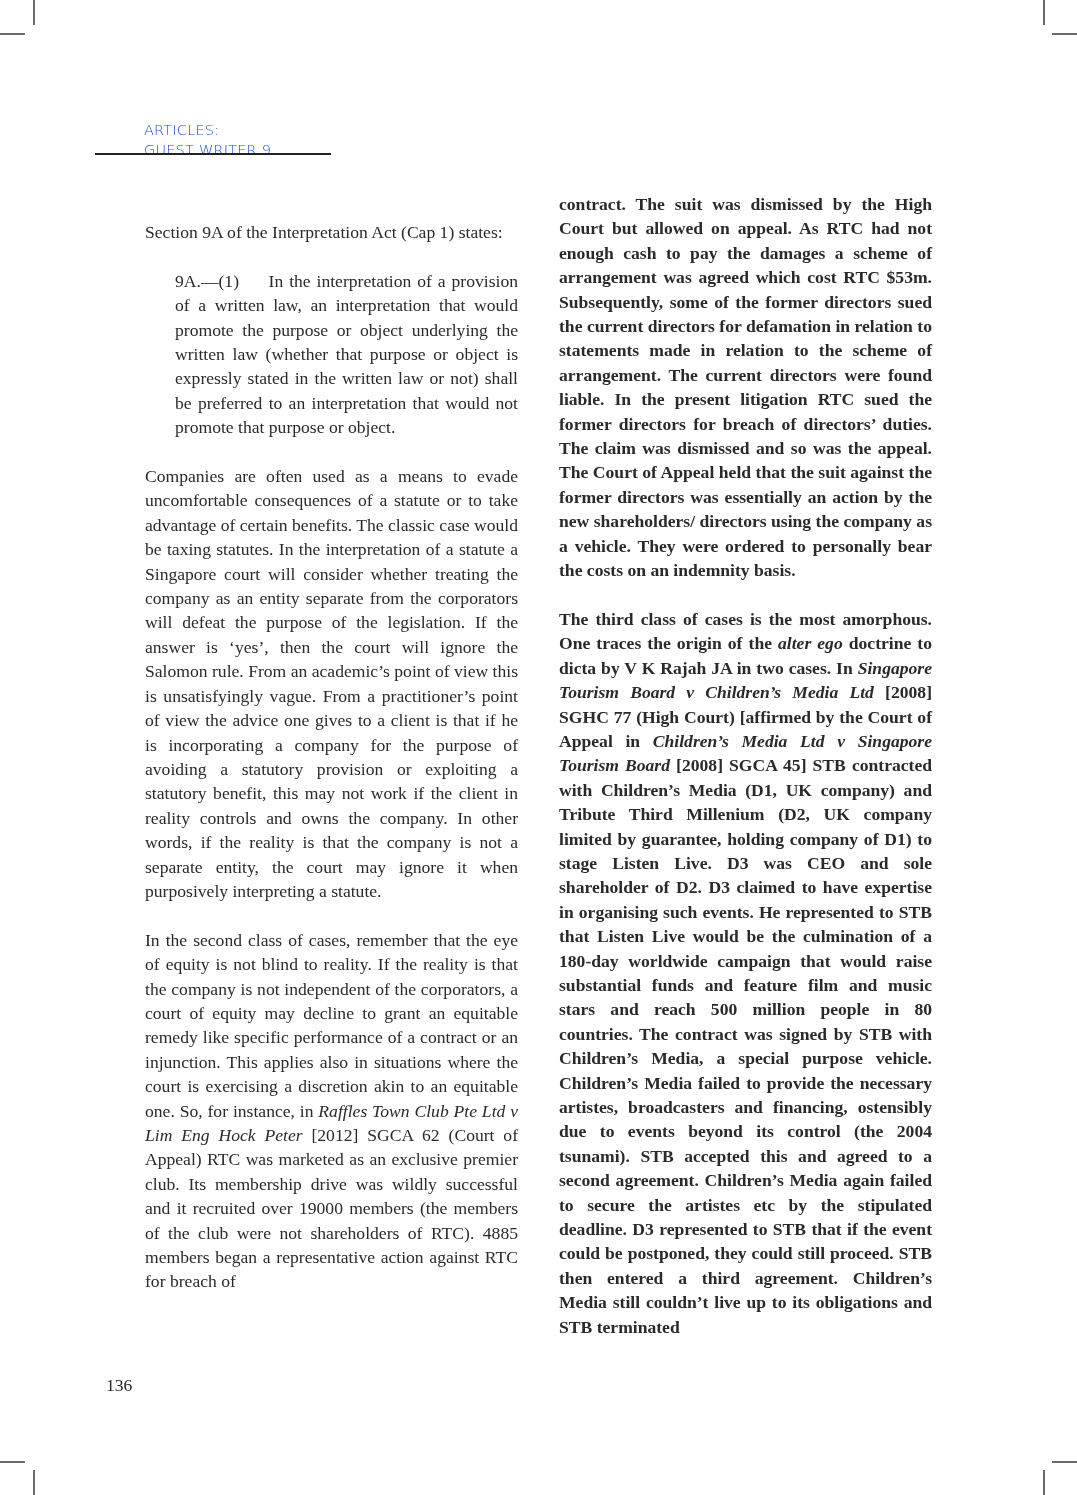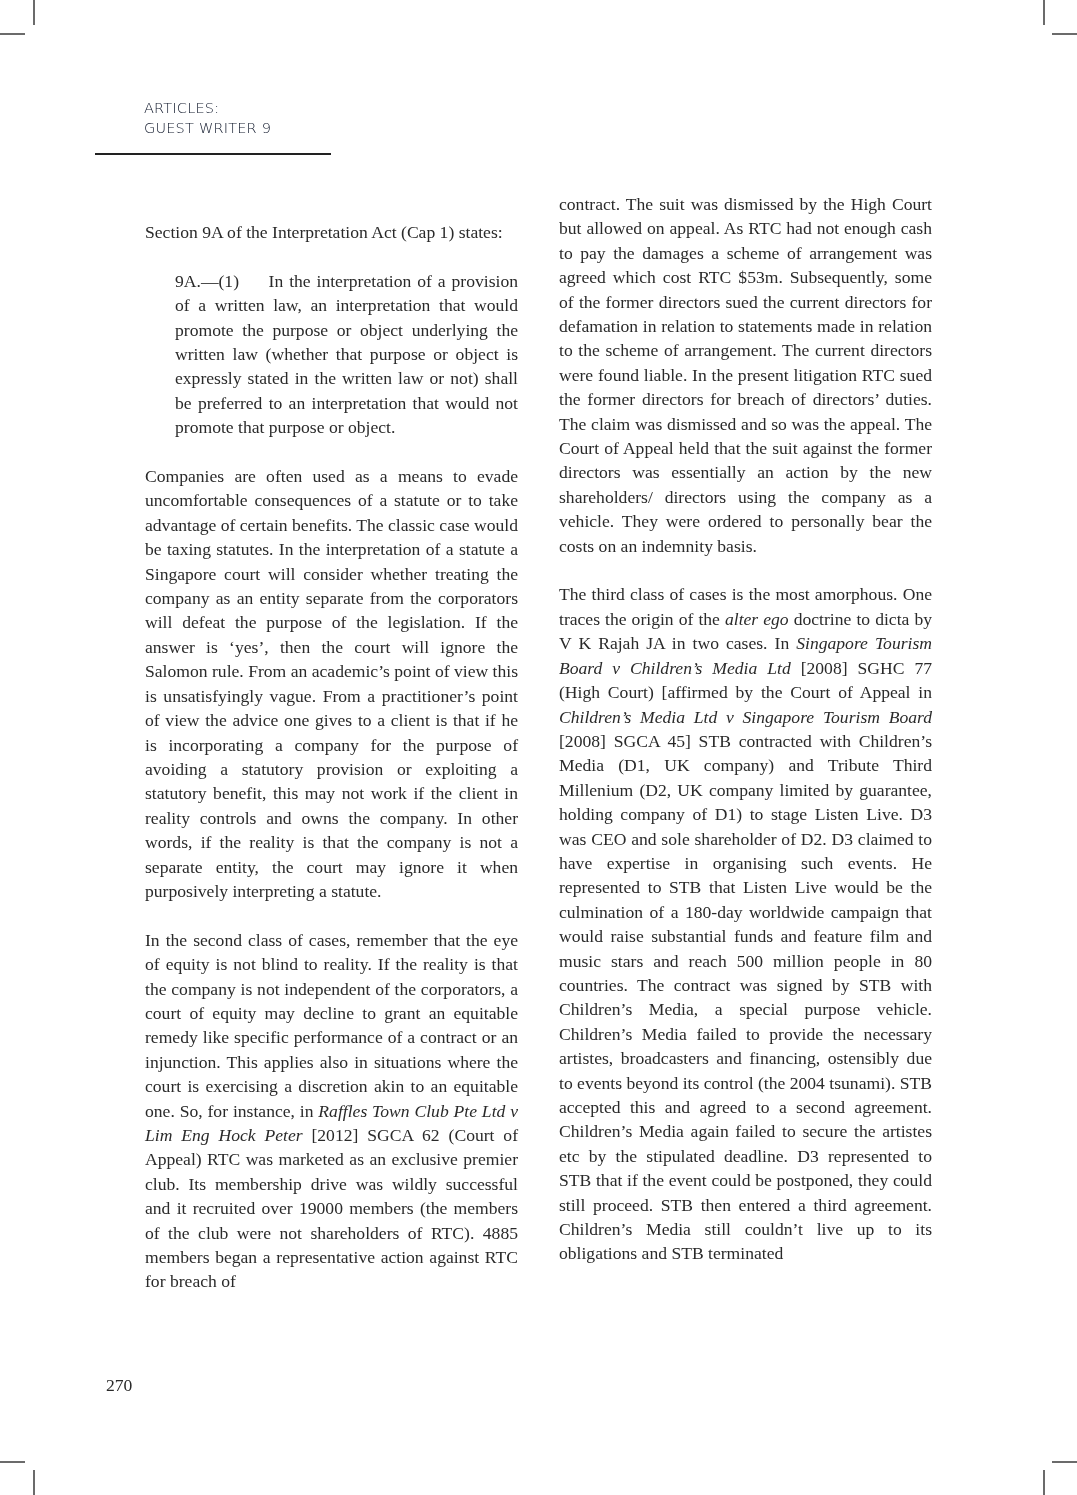--- a/index.html
+++ b/index.html
@@ -7,35 +7,35 @@
     width: 1077px; height: 1495px; position: relative; overflow: hidden;
     background: #ffffff;
     font-family: "Liberation Serif", "DejaVu Serif", serif;
     color: #2a2a2a;
   }
   .crop { position: absolute; background: #6b6b6b; }
   .crop.v { width: 1.5px; height: 25px; }
   .crop.h { height: 1.5px; width: 25px; }
 
   .running-head {
-    position: absolute; left: 144px; top: 98px;
+    position: absolute; left: 144px; top: 120px;
     font-family: "DejaVu Sans", "Liberation Sans", sans-serif;
     font-size: 14.5px; line-height: 20px; letter-spacing: 0.2px;
-    color: #0f172a; font-weight: 300;
+    color: #1d4ed8; font-weight: 300;
   }
   .head-rule {
     position: absolute; left: 95px; top: 153px; width: 236px; height: 2px; background: #222;
   }
 
   .col {
     position: absolute; top: 192px; width: 373px;
     font-size: 17.6px; line-height: 24.4px; text-align: justify;
   }
   .col.left { left: 145px; margin-top: 28px; }
-  .col.right { left: 559px; }
+  .col.right { left: 559px; font-weight: bold; }
   .col p { margin: 0 0 24.4px 0; }
   .col p.last { margin-bottom: 0; }
   .quote { margin: 0 0 24.4px 30px !important; }
   .quote b { font-weight: normal; }
   em { font-style: italic; }
 
   .page-number {
     position: absolute; left: 106px; top: 1373px;
     font-size: 17.6px; line-height: 24px;
   }
@@ -63,13 +63,13 @@
   <p class="quote"><b>9A.</b><span>—(1)</span>&nbsp;&nbsp;&nbsp;&nbsp;&nbsp;<span>In the interpretation of a provision of a written law, an interpretation that would promote the purpose or object underlying the written law (whether that purpose or object is expressly stated in the written law or not) shall be preferred to an interpretation that would not promote that purpose or object.</span></p>
   <p>Companies are often used as a means to evade uncomfortable consequences of a statute or to take advantage of certain benefits. The classic case would be taxing statutes. In the interpretation of a statute a Singapore court will consider whether treating the company as an entity separate from the corporators will defeat the purpose of the legislation. If the answer is ‘yes’, then the court will ignore the Salomon rule. From an academic’s point of view this is unsatisfyingly vague. From a practitioner’s point of view the advice one gives to a client is that if he is incorporating a company for the purpose of avoiding a statutory provision or exploiting a statutory benefit, this may not work if the client in reality controls and owns the company. In other words, if the reality is that the company is not a separate entity, the court may ignore it when purposively interpreting a statute.</p>
   <p class="last"><span>In the second class of cases, remember that the eye of equity is not blind to reality. If the reality is that the company is not independent of the corporators, a court of equity may decline to grant an equitable remedy like specific performance of a contract or an injunction. This applies also in situations where the court is exercising a discretion akin to an equitable one. So, for instance, in </span><em>Raffles Town Club Pte Ltd v Lim Eng Hock Peter</em><span> [2012] SGCA 62 (Court of Appeal) RTC was marketed as an exclusive premier club. Its membership drive was wildly successful and it recruited over 19000 members (the members of the club were not shareholders of RTC). 4885 members began a representative action against RTC for breach of</span></p>
 </div>
 
 <div class="col right">
   <p>contract. The suit was dismissed by the High Court but allowed on appeal. As RTC had not enough cash to pay the damages a scheme of arrangement was agreed which cost RTC $53m. Subsequently, some of the former directors sued the current directors for defamation in relation to statements made in relation to the scheme of arrangement. The current directors were found liable. In the present litigation RTC sued the former directors for breach of directors’ duties. The claim was dismissed and so was the appeal. The Court of Appeal held that the suit against the former directors was essentially an action by the new shareholders/ directors using the company as a vehicle. They were ordered to personally bear the costs on an indemnity basis.</p>
   <p class="last"><span>The third class of cases is the most amorphous. One traces the origin of the </span><em>alter ego</em><span> doctrine to dicta by V K Rajah JA in two cases. In </span><em>Singapore Tourism Board v Children’s Media Ltd</em><span> [2008] SGHC 77 (High Court) [affirmed by the Court of Appeal in </span><em>Children’s Media Ltd v Singapore Tourism Board</em><span> [2008] SGCA 45] STB contracted with Children’s Media (D1, UK company) and Tribute Third Millenium (D2, UK company limited by guarantee, holding company of D1) to stage Listen Live. D3 was CEO and sole shareholder of D2. D3 claimed to have expertise in organising such events. He represented to STB that Listen Live would be the culmination of a 180-day worldwide campaign that would raise substantial funds and feature film and music stars and reach 500 million people in 80 countries. The contract was signed by STB with Children’s Media, a special purpose vehicle. Children’s Media failed to provide the necessary artistes, broadcasters and financing, ostensibly due to events beyond its control (the 2004 tsunami). STB accepted this and agreed to a second agreement. Children’s Media again failed to secure the artistes etc by the stipulated deadline. D3 represented to STB that if the event could be postponed, they could still proceed. STB then entered a third agreement. Children’s Media still couldn’t live up to its obligations and STB terminated</span></p>
 </div>
 
-<div class="page-number">270</div>
+<div class="page-number">136</div>
 
 </body></html>

